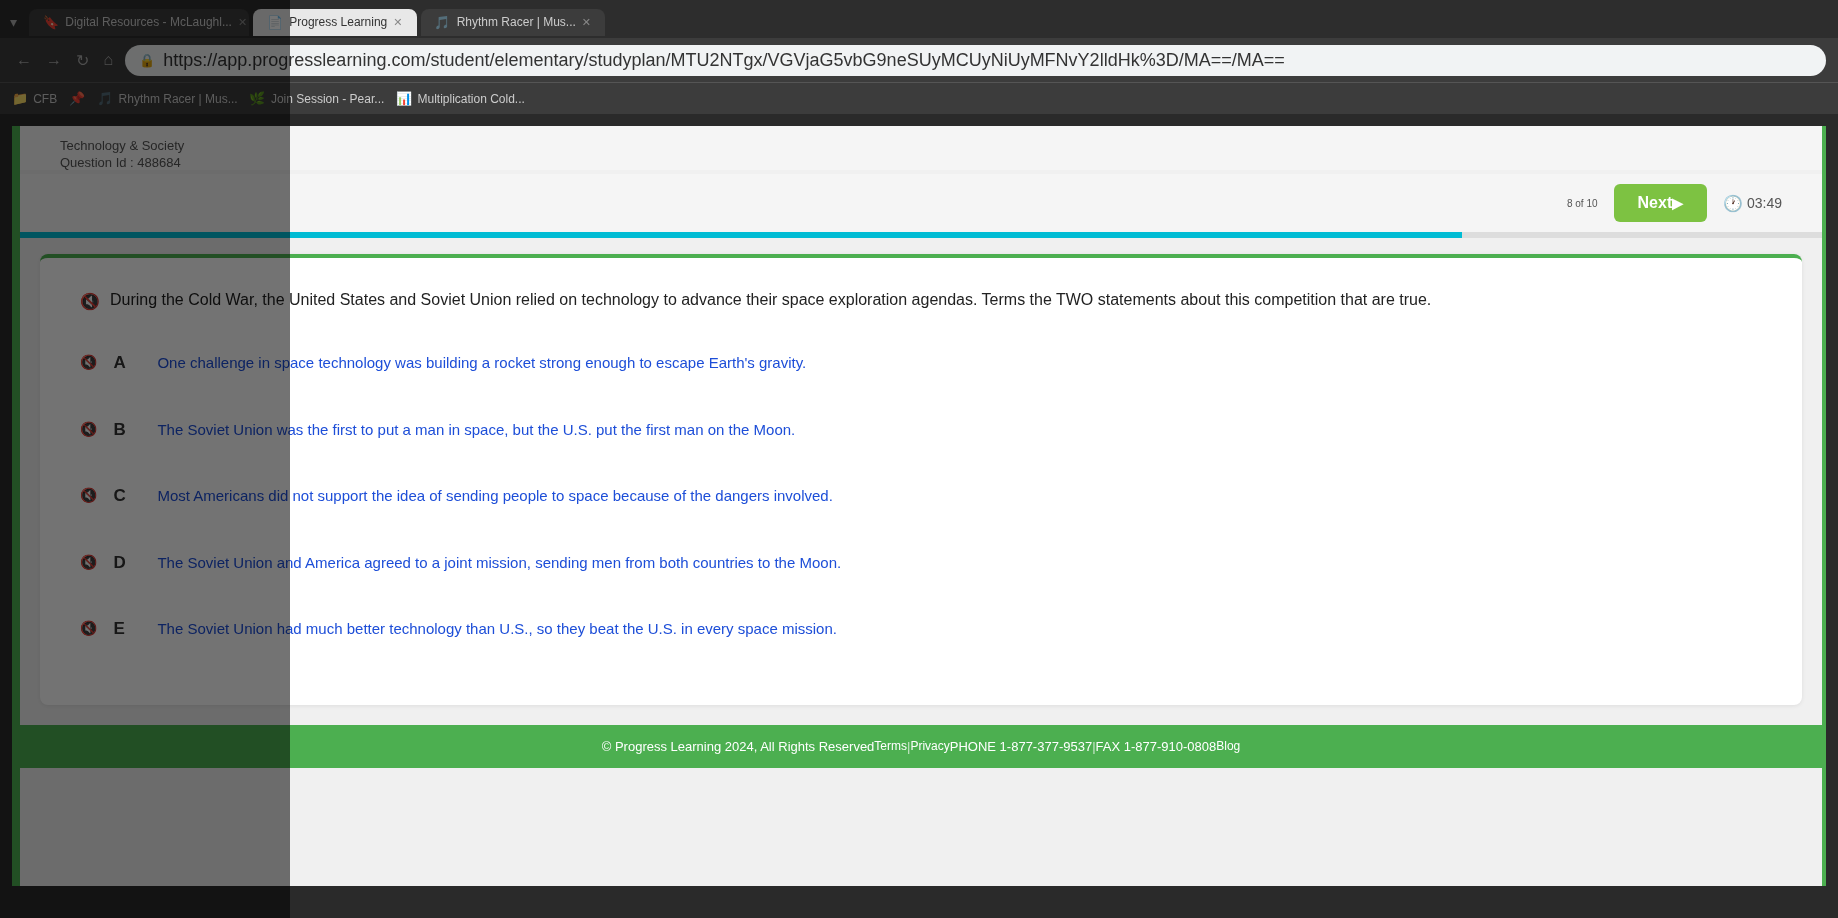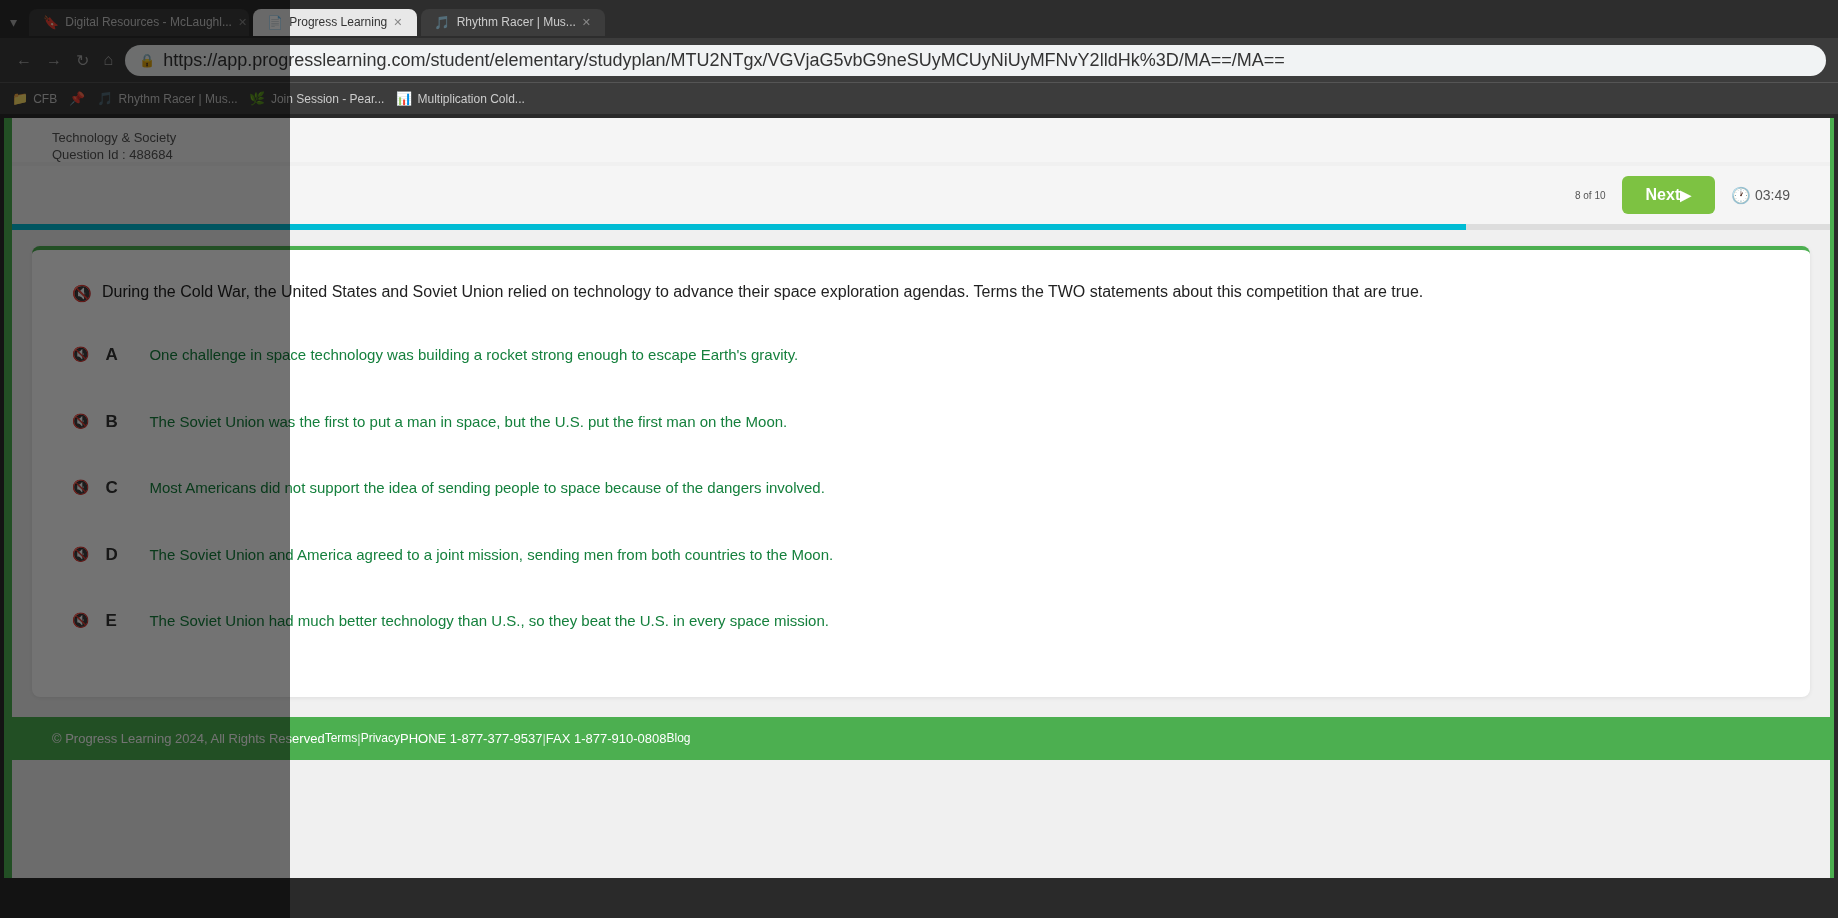--- a/index.html
+++ b/index.html
@@ -137,21 +137,21 @@
       white-space: nowrap;
     }
 
     .bookmark-item .bm-icon {
       font-size: 13px;
     }
 
     
     .page-wrapper {
       background: #f0f0f0;
-      margin: 4px;
+      margin: 12px;
       padding: 0;
       border-left: 8px solid #4caf50;
       border-right: 4px solid #4caf50;
       min-height: 760px;
       position: relative;
     }
 
     .page-content {
       padding: 12px 40px 0 40px;
       background: #f5f5f5;
@@ -276,36 +276,37 @@
       font-size: 17px;
       font-weight: bold;
       color: #333;
       width: 28px;
       flex-shrink: 0;
       margin-top: 1px;
     }
 
     .option-text {
       font-size: 15px;
-      color: #15803d;
+      color: #1d4ed8;
       line-height: 1.5;
     }
 
     
     .page-footer {
       background: #4caf50;
       padding: 14px 40px;
       text-align: center;
       font-size: 13px;
       color: white;
       margin-top: 20px;
     }
 
     .footer-links {
       display: flex;
+      justify-content: center;
       align-items: center;
     }
 
     .footer-links a, .footer-link {
       color: white;
       text-decoration: none;
       font-size: 12px;
     }
 
     .footer-divider {

